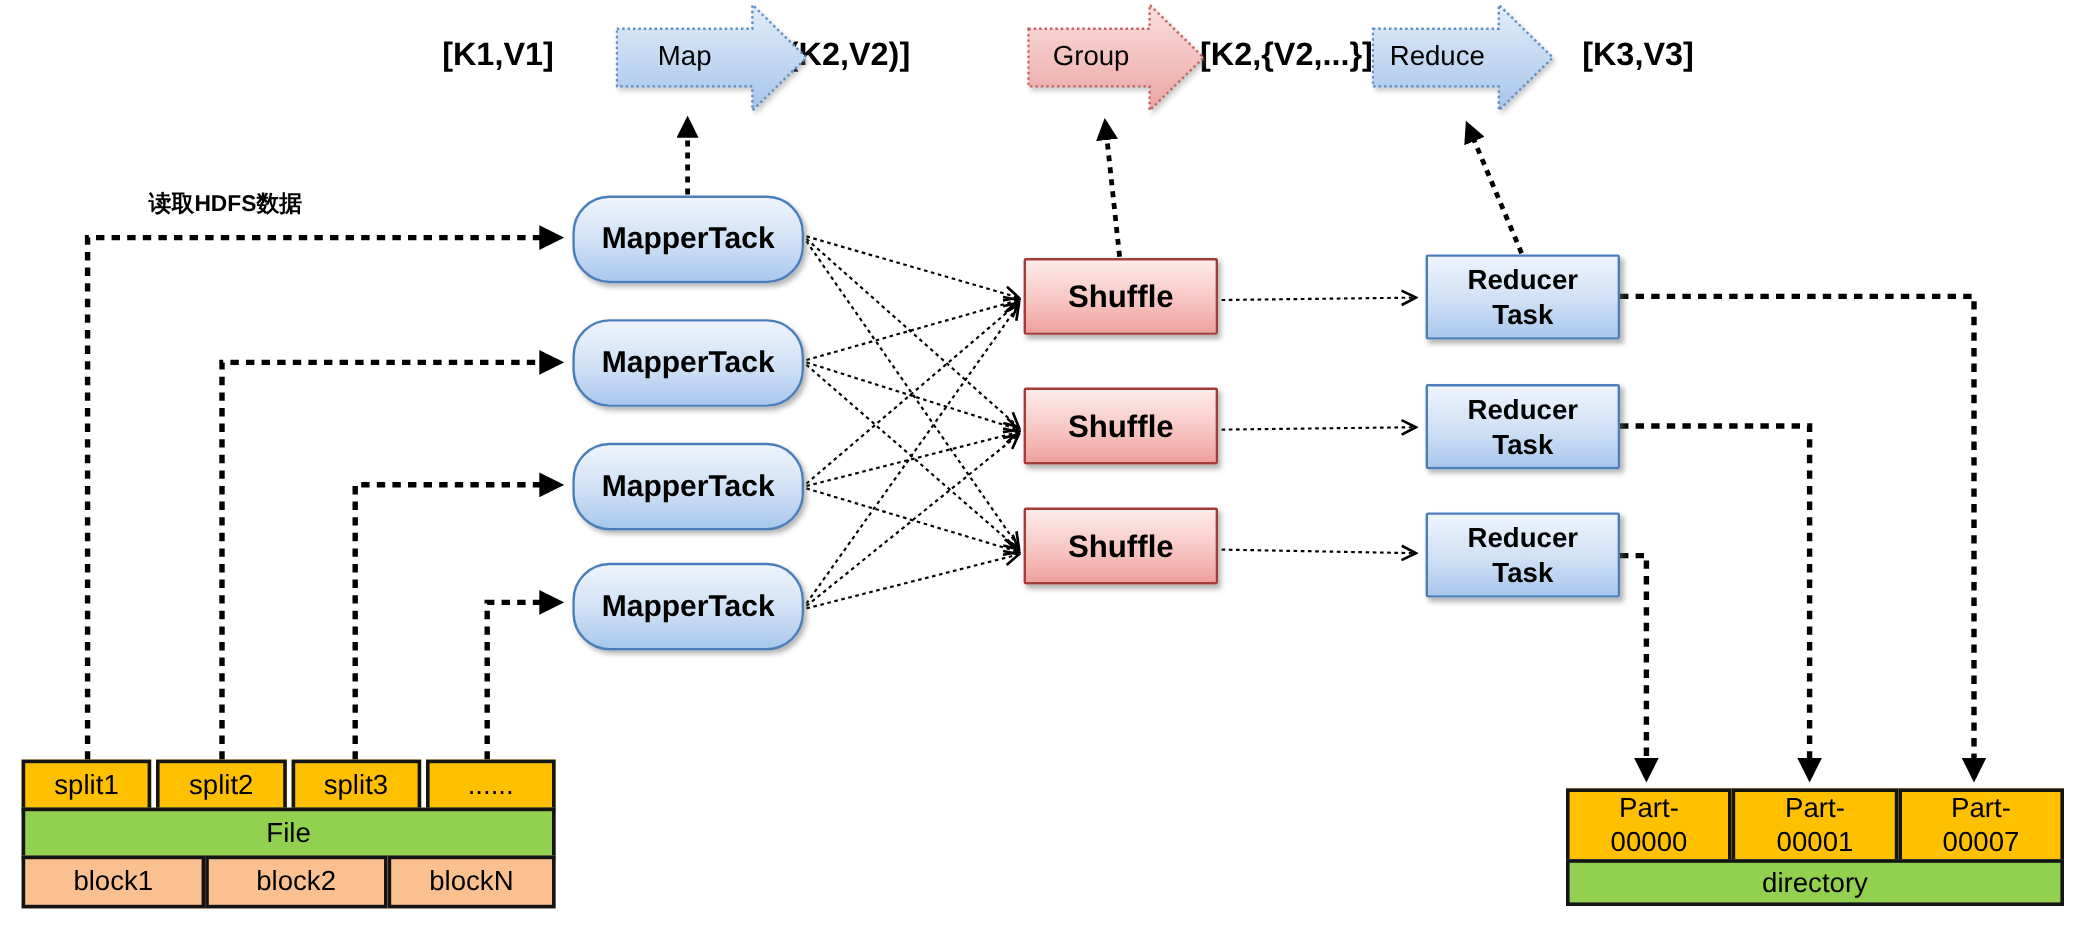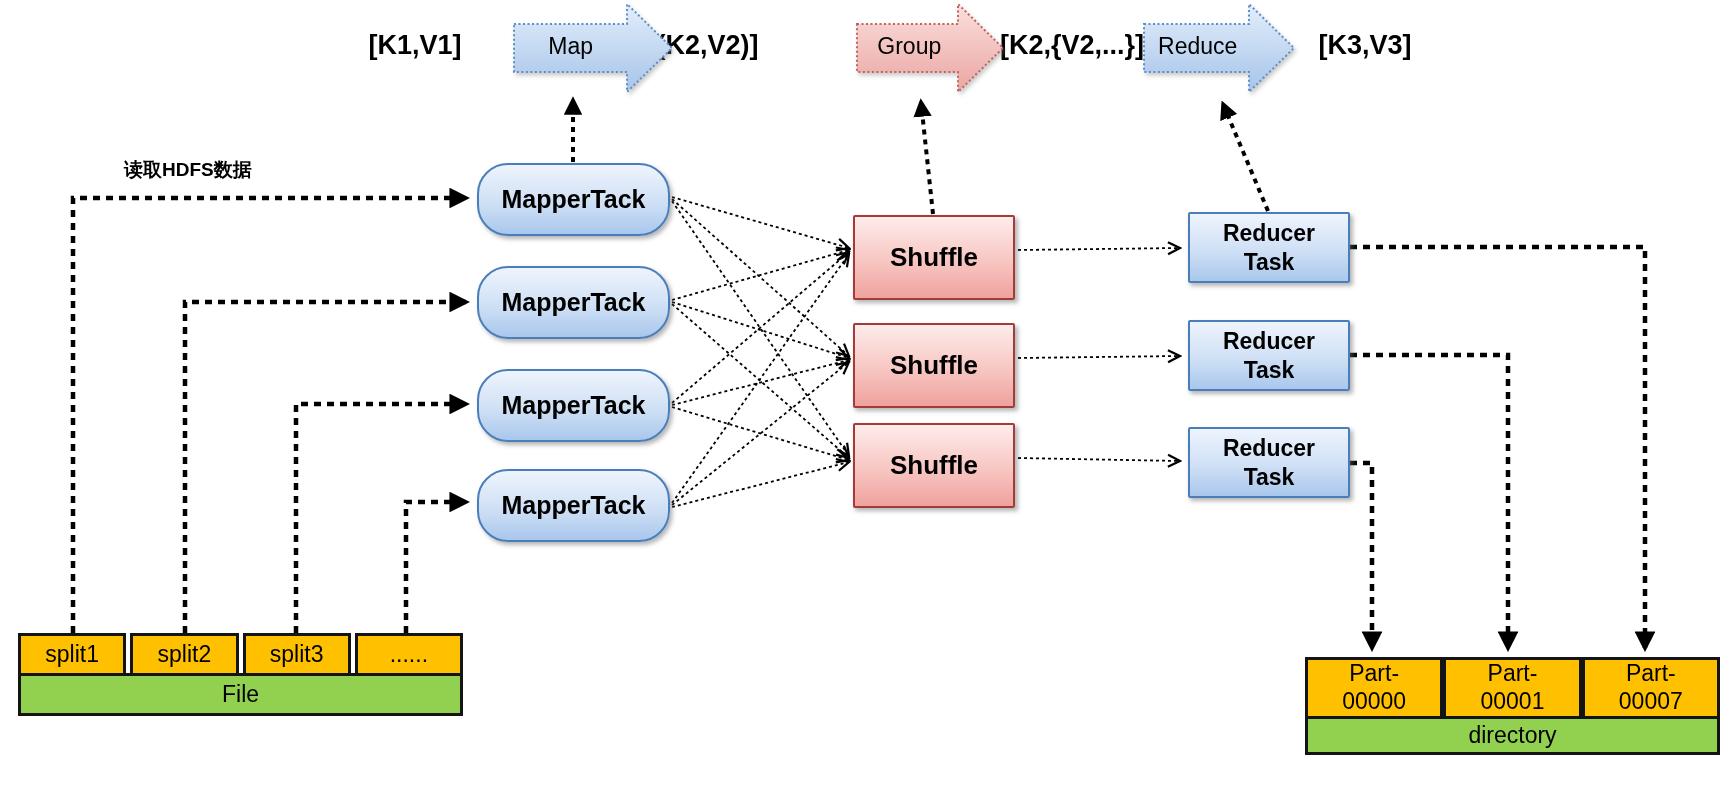--- a/index.html
+++ b/index.html
@@ -32,21 +32,21 @@
   }
   .blue-node {
     border:2.5px solid #4a7ebb;
     background:linear-gradient(#eef4fd 0%, #cfe0f5 55%, #a9c7ec 100%);
   }
   .red-node {
     border:2.5px solid #a33b38;
     background:linear-gradient(#fdecea 0%, #f7c6c2 55%, #efa19d 100%);
   }
   .mapper { left:477px; width:193px; height:73px; font-size:25px;border-radius:31px; }
-  .shuffle { left:853px; width:162px; height:85px; font-size:26px; }
+  .shuffle { left:853px; width:162px; height:64px; font-size:26px; }
   .reducer { left:1188px; width:162px; height:71px; font-size:23px; line-height:1.22; }
 
   .hdfs-note {
     position:absolute; left:124px; top:157px;
     font-size:19px; font-weight:bold; white-space:nowrap;
   }
 
   
   .io-table { position:absolute; }
   .trow { display:flex; box-sizing:border-box; }
@@ -211,20 +211,31 @@
         </div>
       <div class="tcell orange">
           <span>......</span>
         </div>
     </div>
     <div class="trow file-row">
       <div class="tcell green">
           <span>File</span>
         </div>
     </div>
+    <div class="trow block-row">
+      <div class="tcell peach" style="flex:153 153 0;">
+          <span>block1</span>
+        </div>
+      <div class="tcell peach" style="flex:152 152 0;">
+          <span>block2</span>
+        </div>
+      <div class="tcell peach" style="flex:140 140 0;">
+          <span>blockN</span>
+        </div>
+    </div>
   </div>
 
   <div class="io-table" style="left:1305px;top:657px;width:415px;">
     <div class="trow part-row">
       <div class="tcell orange">
         <span>Part-</span>
         <span>00000</span>
       </div>
       <div class="tcell orange">
         <span>Part-</span>

